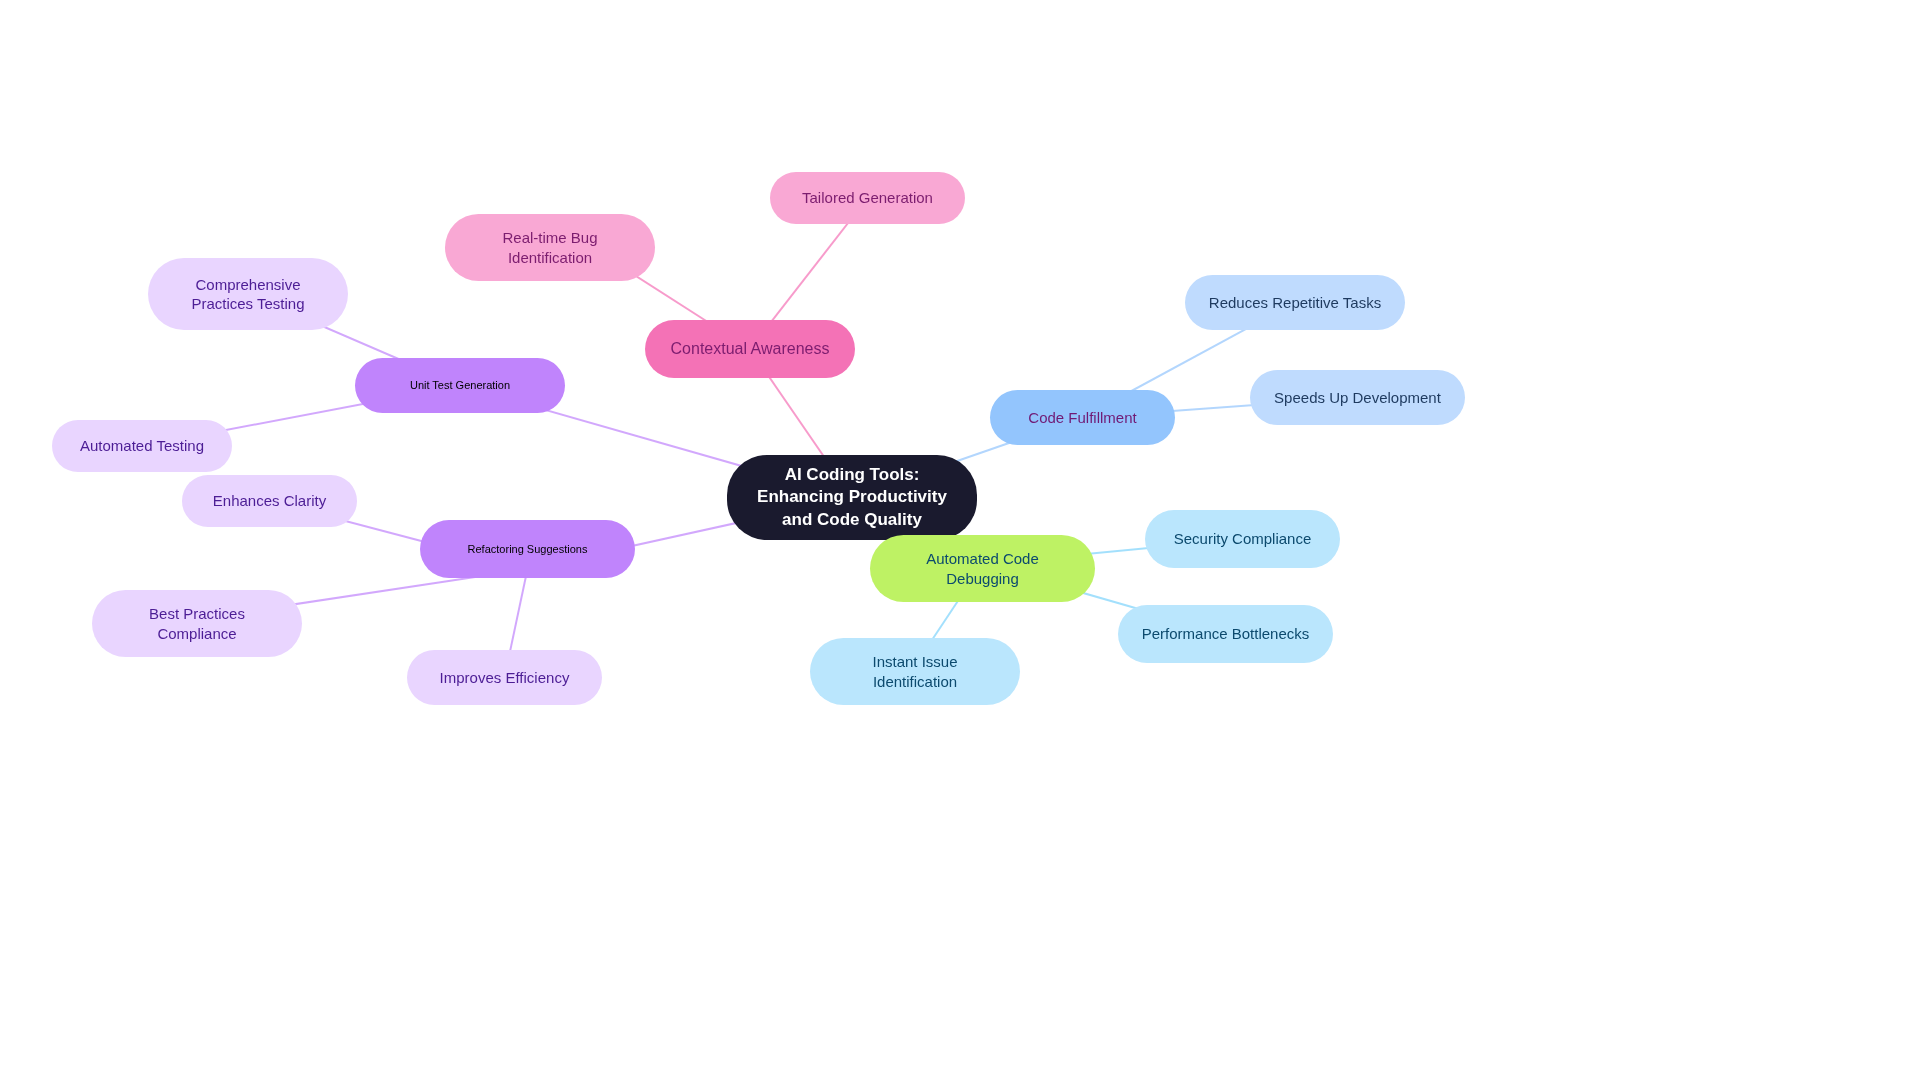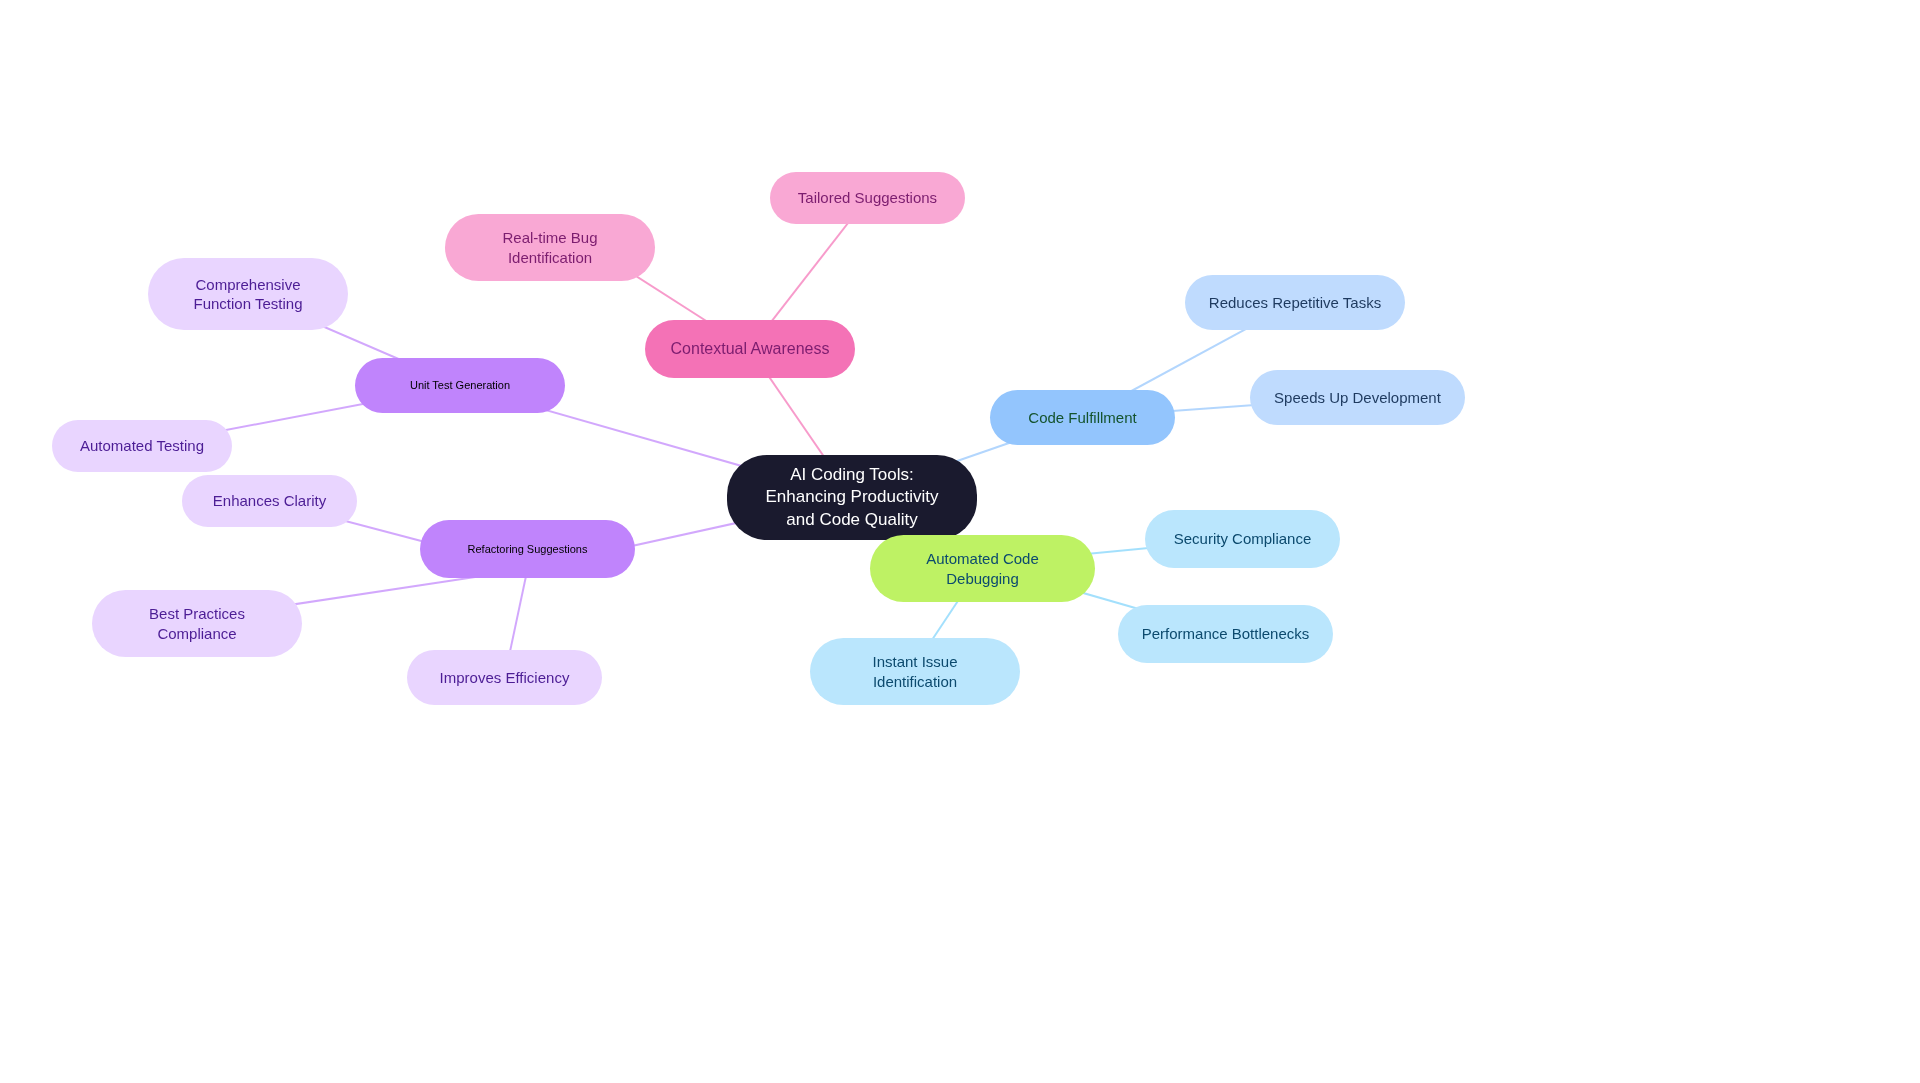--- a/index.html
+++ b/index.html
@@ -32,21 +32,21 @@
       justify-content: center;
       text-align: center;
       z-index: 2;
       padding: 14px 22px;
       line-height: 1.3;
     }
     .node-center {
       background: #1a1a2e;
       color: #ffffff;
       font-size: 17px;
-      font-weight: 400;
+      font-weight: 700;
       width: 240px;
       height: 80px;
     }
     .node-pink-medium {
       background: #f472b6;
       color: #7c1d6f;
       font-size: 16px;
       font-weight: 400;
       border: none;
     }
@@ -60,21 +60,21 @@
       color: #000000;
       font-size: 11px;
     }
     .node-purple-light {
       background: #e9d5ff;
       color: #4c1d95;
       font-size: 15px;
     }
     .node-blue-medium {
       background: #93c5fd;
-      color: #14532d;
+      color: #701a75;
       font-size: 15px;
     }
     .node-blue-light {
       background: #bfdbfe;
       color: #1e3a5f;
       font-size: 15px;
     }
     .node-teal-medium {
       background: #bef264;
       color: #0c4a6e;
@@ -104,25 +104,25 @@
       <line x1="852" y1="497.5" x2="1082.5" y2="417.5" stroke="#93c5fd" stroke-width="2" opacity="0.7"></line>
       <line x1="1082.5" y1="417.5" x2="1295" y2="302.5" stroke="#93c5fd" stroke-width="2" opacity="0.7"></line>
       <line x1="1082.5" y1="417.5" x2="1357.5" y2="397.5" stroke="#93c5fd" stroke-width="2" opacity="0.7"></line>
       <line x1="852" y1="497.5" x2="982.5" y2="564" stroke="#7dd3fc" stroke-width="2" opacity="0.7"></line>
       <line x1="982.5" y1="564" x2="1242.5" y2="539" stroke="#7dd3fc" stroke-width="2" opacity="0.7"></line>
       <line x1="982.5" y1="564" x2="1225.5" y2="634" stroke="#7dd3fc" stroke-width="2" opacity="0.7"></line>
       <line x1="982.5" y1="564" x2="915" y2="665.5" stroke="#7dd3fc" stroke-width="2" opacity="0.7"></line>
     </svg>
 <div class="node node-center" style="left: 727px; top: 455px; width: 250px; height: 85px;">AI Coding Tools: Enhancing Productivity and Code Quality</div>
     <div class="node node-purple-medium" style="left: 355px; top: 358px; width: 210px; min-height: 55px;">Unit Test Generation</div>
-    <div class="node node-purple-light" style="left: 148px; top: 258px; width: 200px; min-height: 72px;">Comprehensive Function Testing</div>
+    <div class="node node-purple-light" style="left: 148px; top: 258px; width: 200px; min-height: 72px;">Comprehensive Practices Testing</div>
     <div class="node node-purple-light" style="left: 52px; top: 420px; width: 180px; min-height: 52px;">Automated Testing</div>
     <div class="node node-pink-medium" style="left: 645px; top: 320px; width: 210px; min-height: 58px;">Contextual Awareness</div>
     <div class="node node-pink-light" style="left: 445px; top: 195px; width: 210px; min-height: 52px; margin-top: 19px;">Real-time Bug Identification</div>
-    <div class="node node-pink-light" style="left: 770px; top: 172px; width: 195px; min-height: 52px;">Tailored Suggestions</div>
+    <div class="node node-pink-light" style="left: 770px; top: 172px; width: 195px; min-height: 52px;">Tailored Generation</div>
     <div class="node node-purple-medium" style="left: 420px; top: 520px; width: 215px; min-height: 58px;">Refactoring Suggestions</div>
     <div class="node node-purple-light" style="left: 182px; top: 475px; width: 175px; min-height: 52px;">Enhances Clarity</div>
     <div class="node node-purple-light" style="left: 92px; top: 590px; width: 210px; min-height: 58px;">Best Practices Compliance</div>
     <div class="node node-purple-light" style="left: 407px; top: 650px; width: 195px; min-height: 55px;">Improves Efficiency</div>
     <div class="node node-blue-medium" style="left: 990px; top: 390px; width: 185px; min-height: 55px;">Code Fulfillment</div>
     <div class="node node-blue-light" style="left: 1185px; top: 275px; width: 220px; min-height: 55px;">Reduces Repetitive Tasks</div>
     <div class="node node-blue-light" style="left: 1250px; top: 370px; width: 215px; min-height: 55px;">Speeds Up Development</div>
     <div class="node node-teal-medium" style="left: 870px; top: 535px; width: 225px; min-height: 58px;">Automated Code Debugging</div>
     <div class="node node-teal-light" style="left: 1145px; top: 510px; width: 195px; min-height: 58px;">Security Compliance</div>
     <div class="node node-teal-light" style="left: 1118px; top: 605px; width: 215px; min-height: 58px;">Performance Bottlenecks</div>

